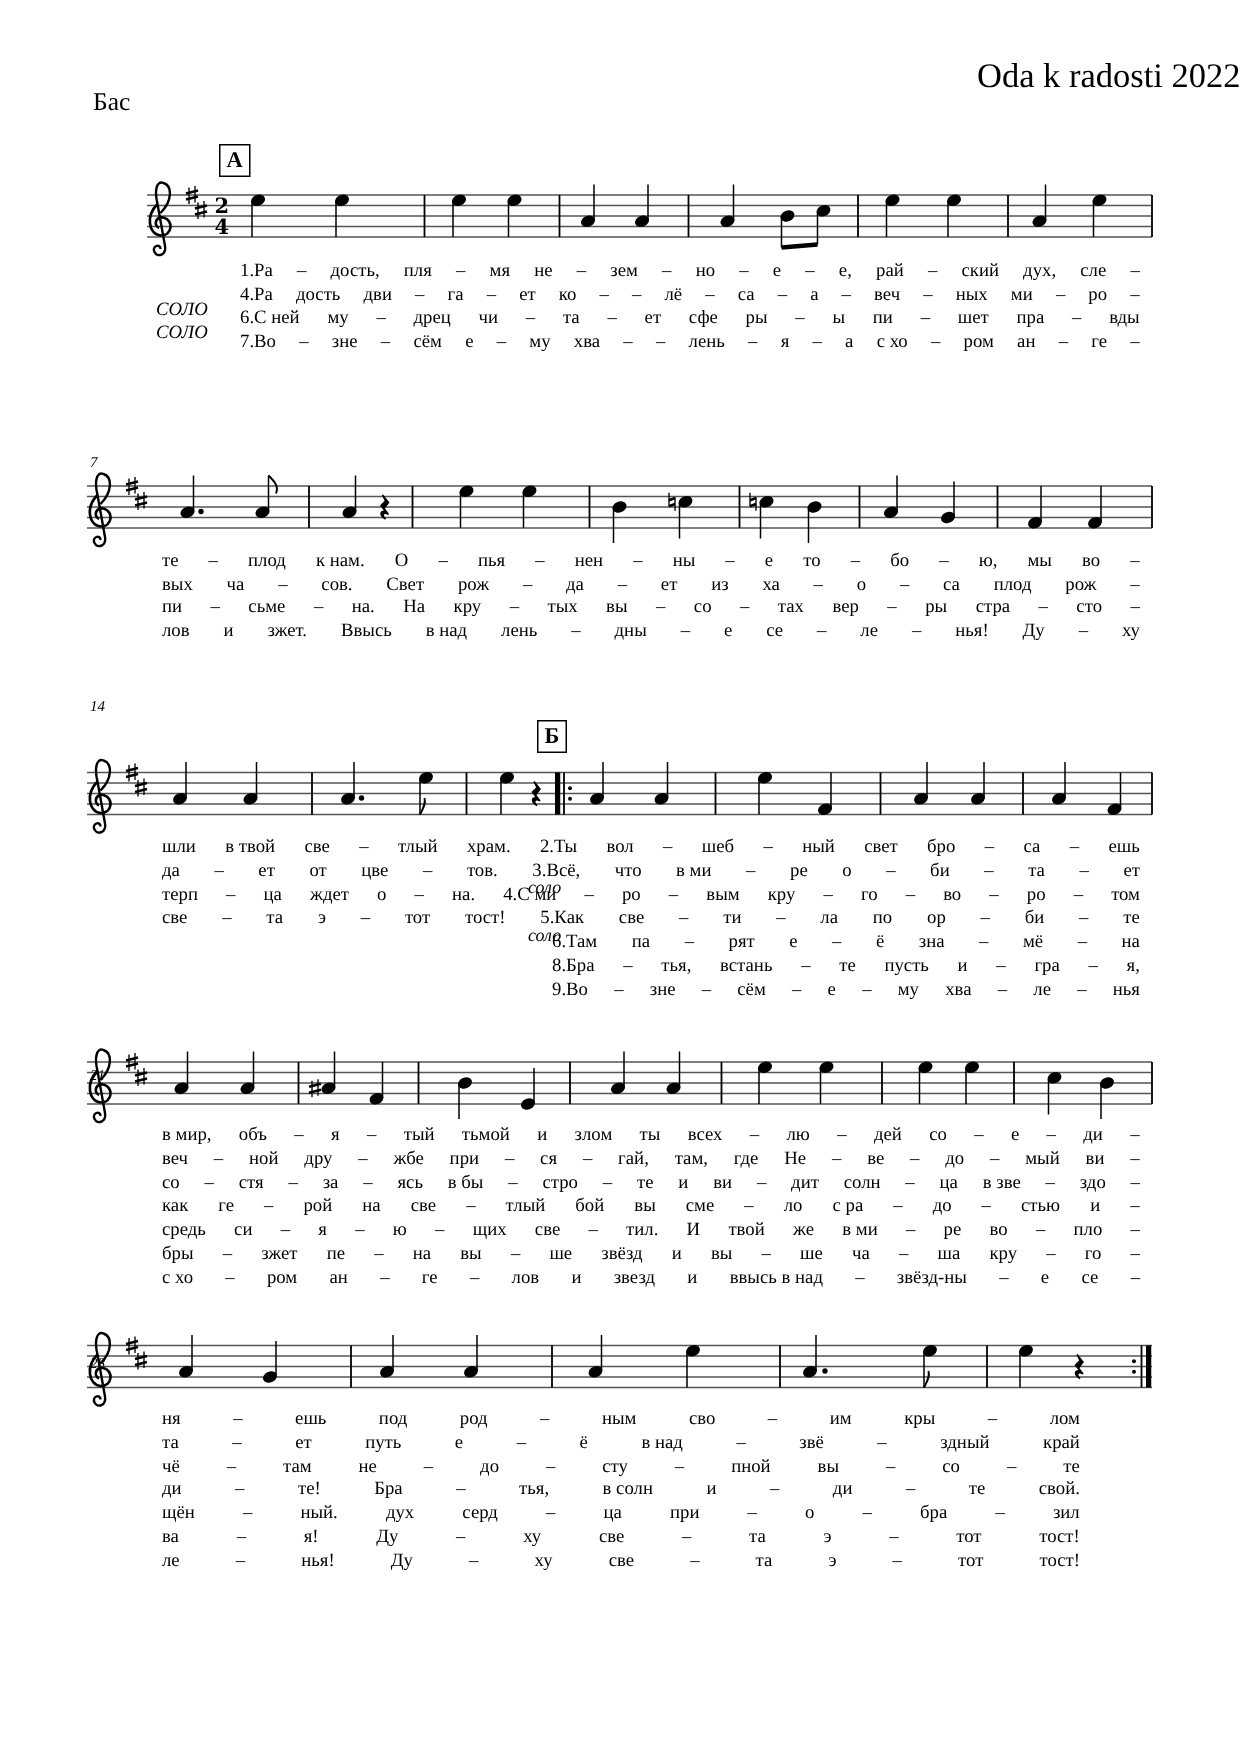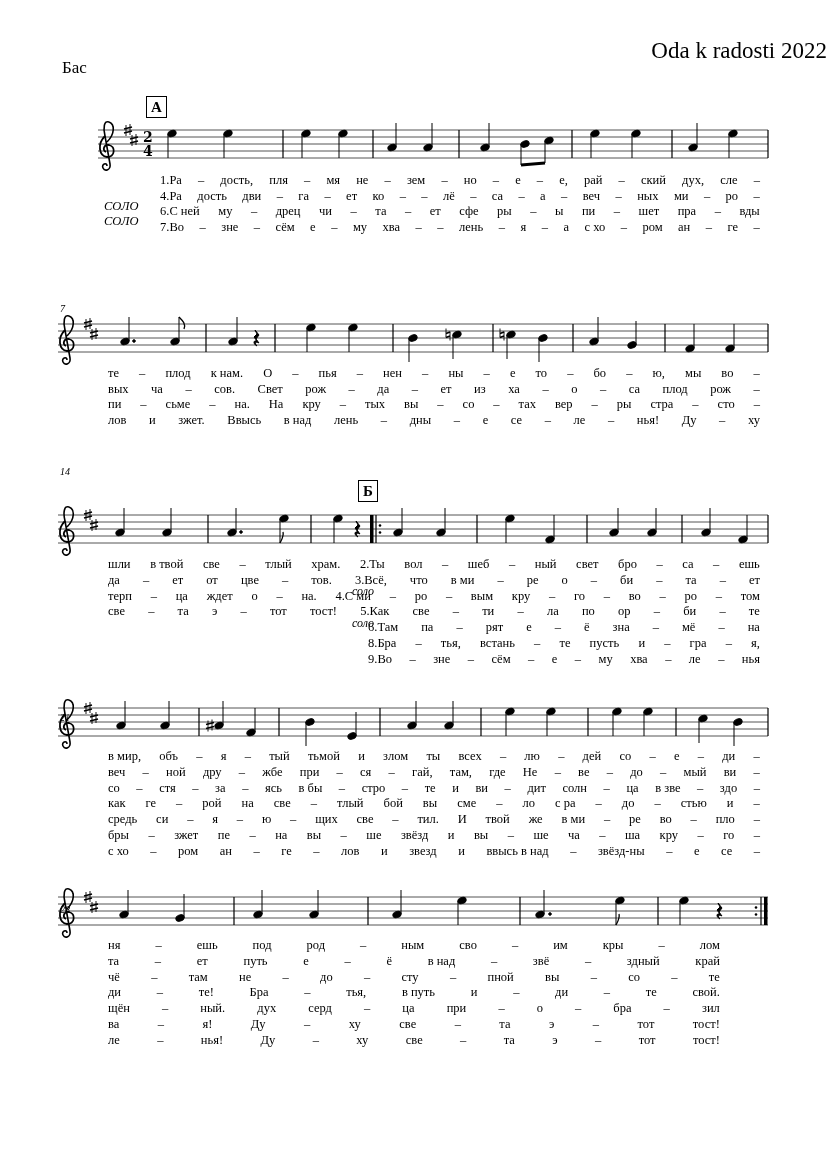--- a/index.html
+++ b/index.html
@@ -639,21 +639,21 @@
       <span>–</span>
       <span>те</span>
     </div>
     <div style="position: absolute; left: 108px; width: 612px; top: 985.4px; display: flex; justify-content: space-between; font-family: &quot;Liberation Serif&quot;, serif; font-size: 12.5px; white-space: nowrap;">
       <span>ди</span>
       <span>–</span>
       <span>те!</span>
       <span>Бра</span>
       <span>–</span>
       <span>тья,</span>
-      <span>в путь</span>
+      <span>в солн</span>
       <span>и</span>
       <span>–</span>
       <span>ди</span>
       <span>–</span>
       <span>те</span>
       <span>свой.</span>
     </div>
     <div style="position: absolute; left: 108px; width: 612px; top: 1001.2px; display: flex; justify-content: space-between; font-family: &quot;Liberation Serif&quot;, serif; font-size: 12.5px; white-space: nowrap;">
       <span>щён</span>
       <span>–</span>

